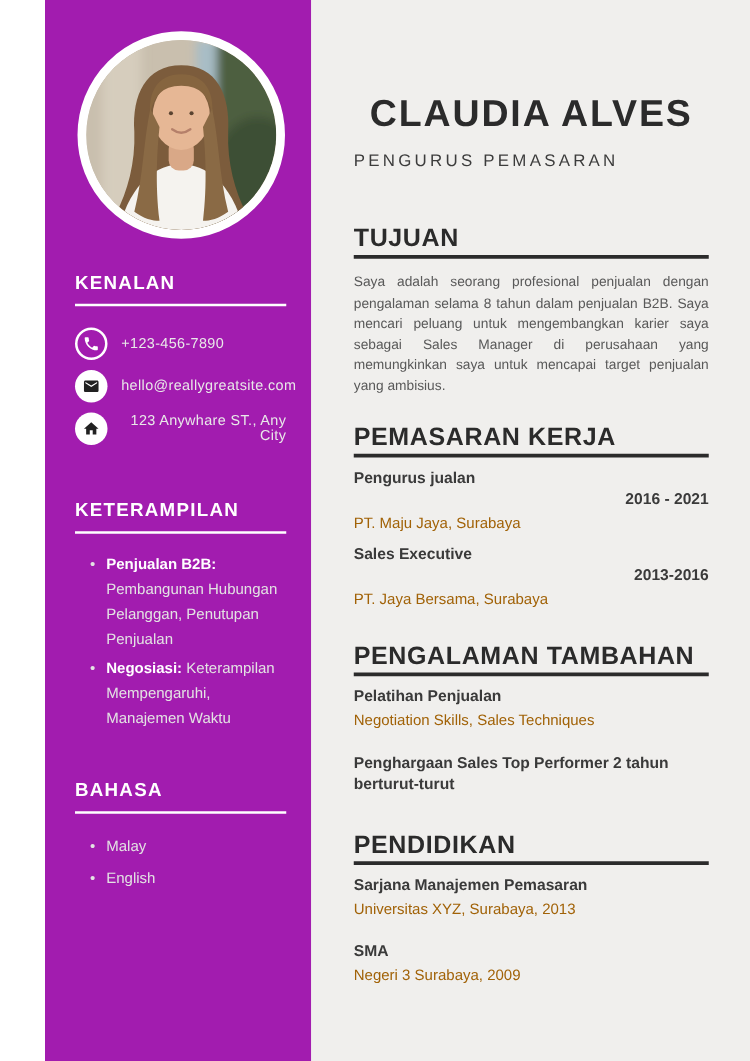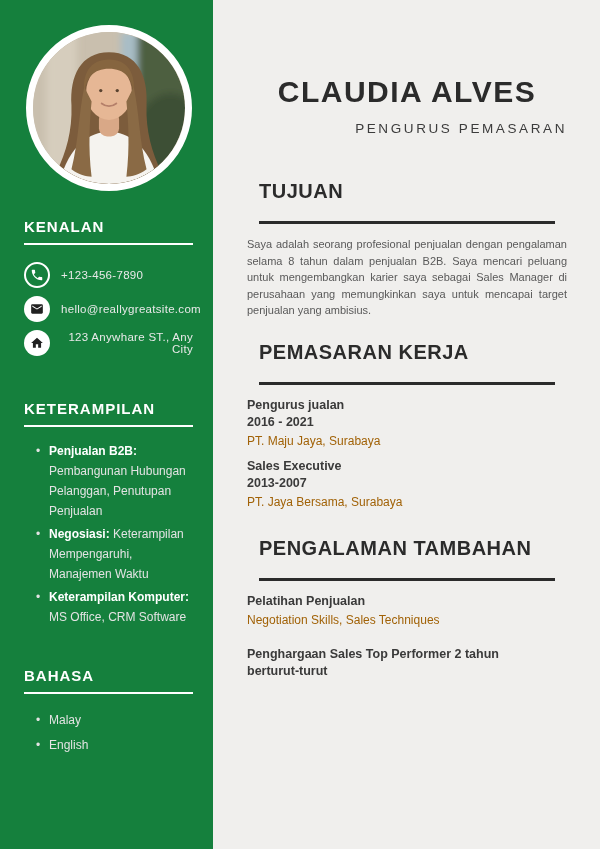--- a/index.html
+++ b/index.html
@@ -3,22 +3,22 @@
 <meta charset="utf-8">
 <style>
   html,body{margin:0;padding:0;background:#ffffff;}
   .page{
     width:600px;height:849px;display:flex;overflow:hidden;
     font-family:"Liberation Sans", sans-serif;
     -webkit-font-smoothing:antialiased;
   }
   
   .sidebar{
-    width:213px;min-width:213px;background:#15803d;color:#e6e6e6;
-    box-sizing:border-box;padding:25px 20px 0 24px;
+    width:213px;min-width:213px;background:#a21caf;color:#e6e6e6;
+    box-sizing:border-box;padding:25px 20px 0 24px;margin-left:36px;
   }
   .photo-ring{
     width:152px;height:152px;border:7px solid #ffffff;border-radius:50%;
     margin:0 auto;overflow:hidden;background:#c9bfae;
   }
   .photo-ring svg{display:block;width:100%;height:100%;}
   .side-section{margin-top:27px;}
   .side-heading{
     font-size:15px;font-weight:bold;color:#ffffff;letter-spacing:1px;
     padding-bottom:8px;border-bottom:2.5px solid #ffffff;margin:0;
@@ -48,36 +48,36 @@
   
   .main{
     flex:1;background:#f0efed;box-sizing:border-box;
     padding:0 33px 0 34px;color:#2d2d2d;
   }
   .name{
     margin-top:76px;text-align:center;font-size:30px;line-height:32px;
     font-weight:800;letter-spacing:1.5px;color:#2b2b2b;
   }
   .role{
-    margin-top:13px;text-align:right;font-size:13.5px;letter-spacing:2.6px;
+    margin-top:13px;text-align:left;font-size:13.5px;letter-spacing:2.6px;
     color:#3c3c3c;
   }
   .m-section{margin-top:26px;}
   .m-section.first{margin-top:44px;}
   .m-heading{
     font-size:20px;font-weight:800;letter-spacing:0.5px;color:#2b2b2b;
-    margin:12px;padding-bottom:18px;border-bottom:3px solid #2b2b2b;
+    margin:0;padding-bottom:1px;border-bottom:3px solid #2b2b2b;
   }
   .objective-text{
     margin:11px 0 0 0;font-size:11px;line-height:16.5px;color:#595959;
     text-align:justify;
   }
   .entry{margin-top:8px;}
   .entry-title{font-size:12.5px;font-weight:bold;color:#3a3a3a;line-height:17px;}
-  .entry-period{font-size:12.5px;font-weight:bold;color:#3a3a3a;line-height:17px;}
+  .entry-period{font-size:12.5px;font-weight:bold;color:#3a3a3a;line-height:17px;text-align:right;}
   .entry-detail{font-size:12px;color:#a16207;line-height:17px;margin-top:2px;}
   .entry-detail:empty{display:none;}
 </style>
 </head>
 <body>
 
 <div class="page">
 
   <aside class="sidebar">
 
@@ -148,24 +148,20 @@
       <h2 class="side-heading">KETERAMPILAN</h2>
       <ul class="skill-list">
         <li>
           <span class="b">Penjualan B2B:</span>
           <span>Pembangunan Hubungan Pelanggan, Penutupan Penjualan</span>
         </li>
         <li>
           <span class="b">Negosiasi:</span>
           <span>Keterampilan Mempengaruhi, Manajemen Waktu</span>
         </li>
-        <li>
-          <span class="b">Keterampilan Komputer:</span>
-          <span>MS Office, CRM Software</span>
-        </li>
       </ul>
     </section>
 
     <section class="side-section" style="margin-top:40px;">
       <h2 class="side-heading">BAHASA</h2>
       <ul class="lang-list">
         <li>Malay</li>
         <li>English</li>
       </ul>
     </section>
@@ -183,32 +179,43 @@
 
     <section class="m-section" style="margin-top:22px;">
       <h2 class="m-heading">PEMASARAN KERJA</h2>
       <div class="entry">
         <div class="entry-title">Pengurus jualan</div>
         <div class="entry-period">2016 - 2021</div>
         <div class="entry-detail">PT. Maju Jaya, Surabaya</div>
       </div>
       <div class="entry">
         <div class="entry-title">Sales Executive</div>
-        <div class="entry-period">2013-2007</div>
+        <div class="entry-period">2013-2016</div>
         <div class="entry-detail">PT. Jaya Bersama, Surabaya</div>
       </div>
     </section>
 
     <section class="m-section">
       <h2 class="m-heading">PENGALAMAN TAMBAHAN</h2>
       <div class="entry">
         <div class="entry-title">Pelatihan Penjualan</div>
         <div class="entry-detail">Negotiation Skills, Sales Techniques</div>
       </div>
       <div class="entry" style="margin-top:17px;">
         <div class="entry-title" style="max-width:290px;">Penghargaan Sales Top Performer 2 tahun berturut-turut</div>
 
       </div>
     </section>
 
+    <section class="m-section" style="margin-top:29px;">
+      <h2 class="m-heading">PENDIDIKAN</h2>
+      <div class="entry">
+        <div class="entry-title">Sarjana Manajemen Pemasaran</div>
+        <div class="entry-detail">Universitas XYZ, Surabaya, 2013</div>
+      </div>
+      <div class="entry" style="margin-top:17px;">
+        <div class="entry-title">SMA</div>
+        <div class="entry-detail">Negeri 3 Surabaya, 2009</div>
+      </div>
+    </section>
 
   </main>
 </div>
 
 </body></html>

